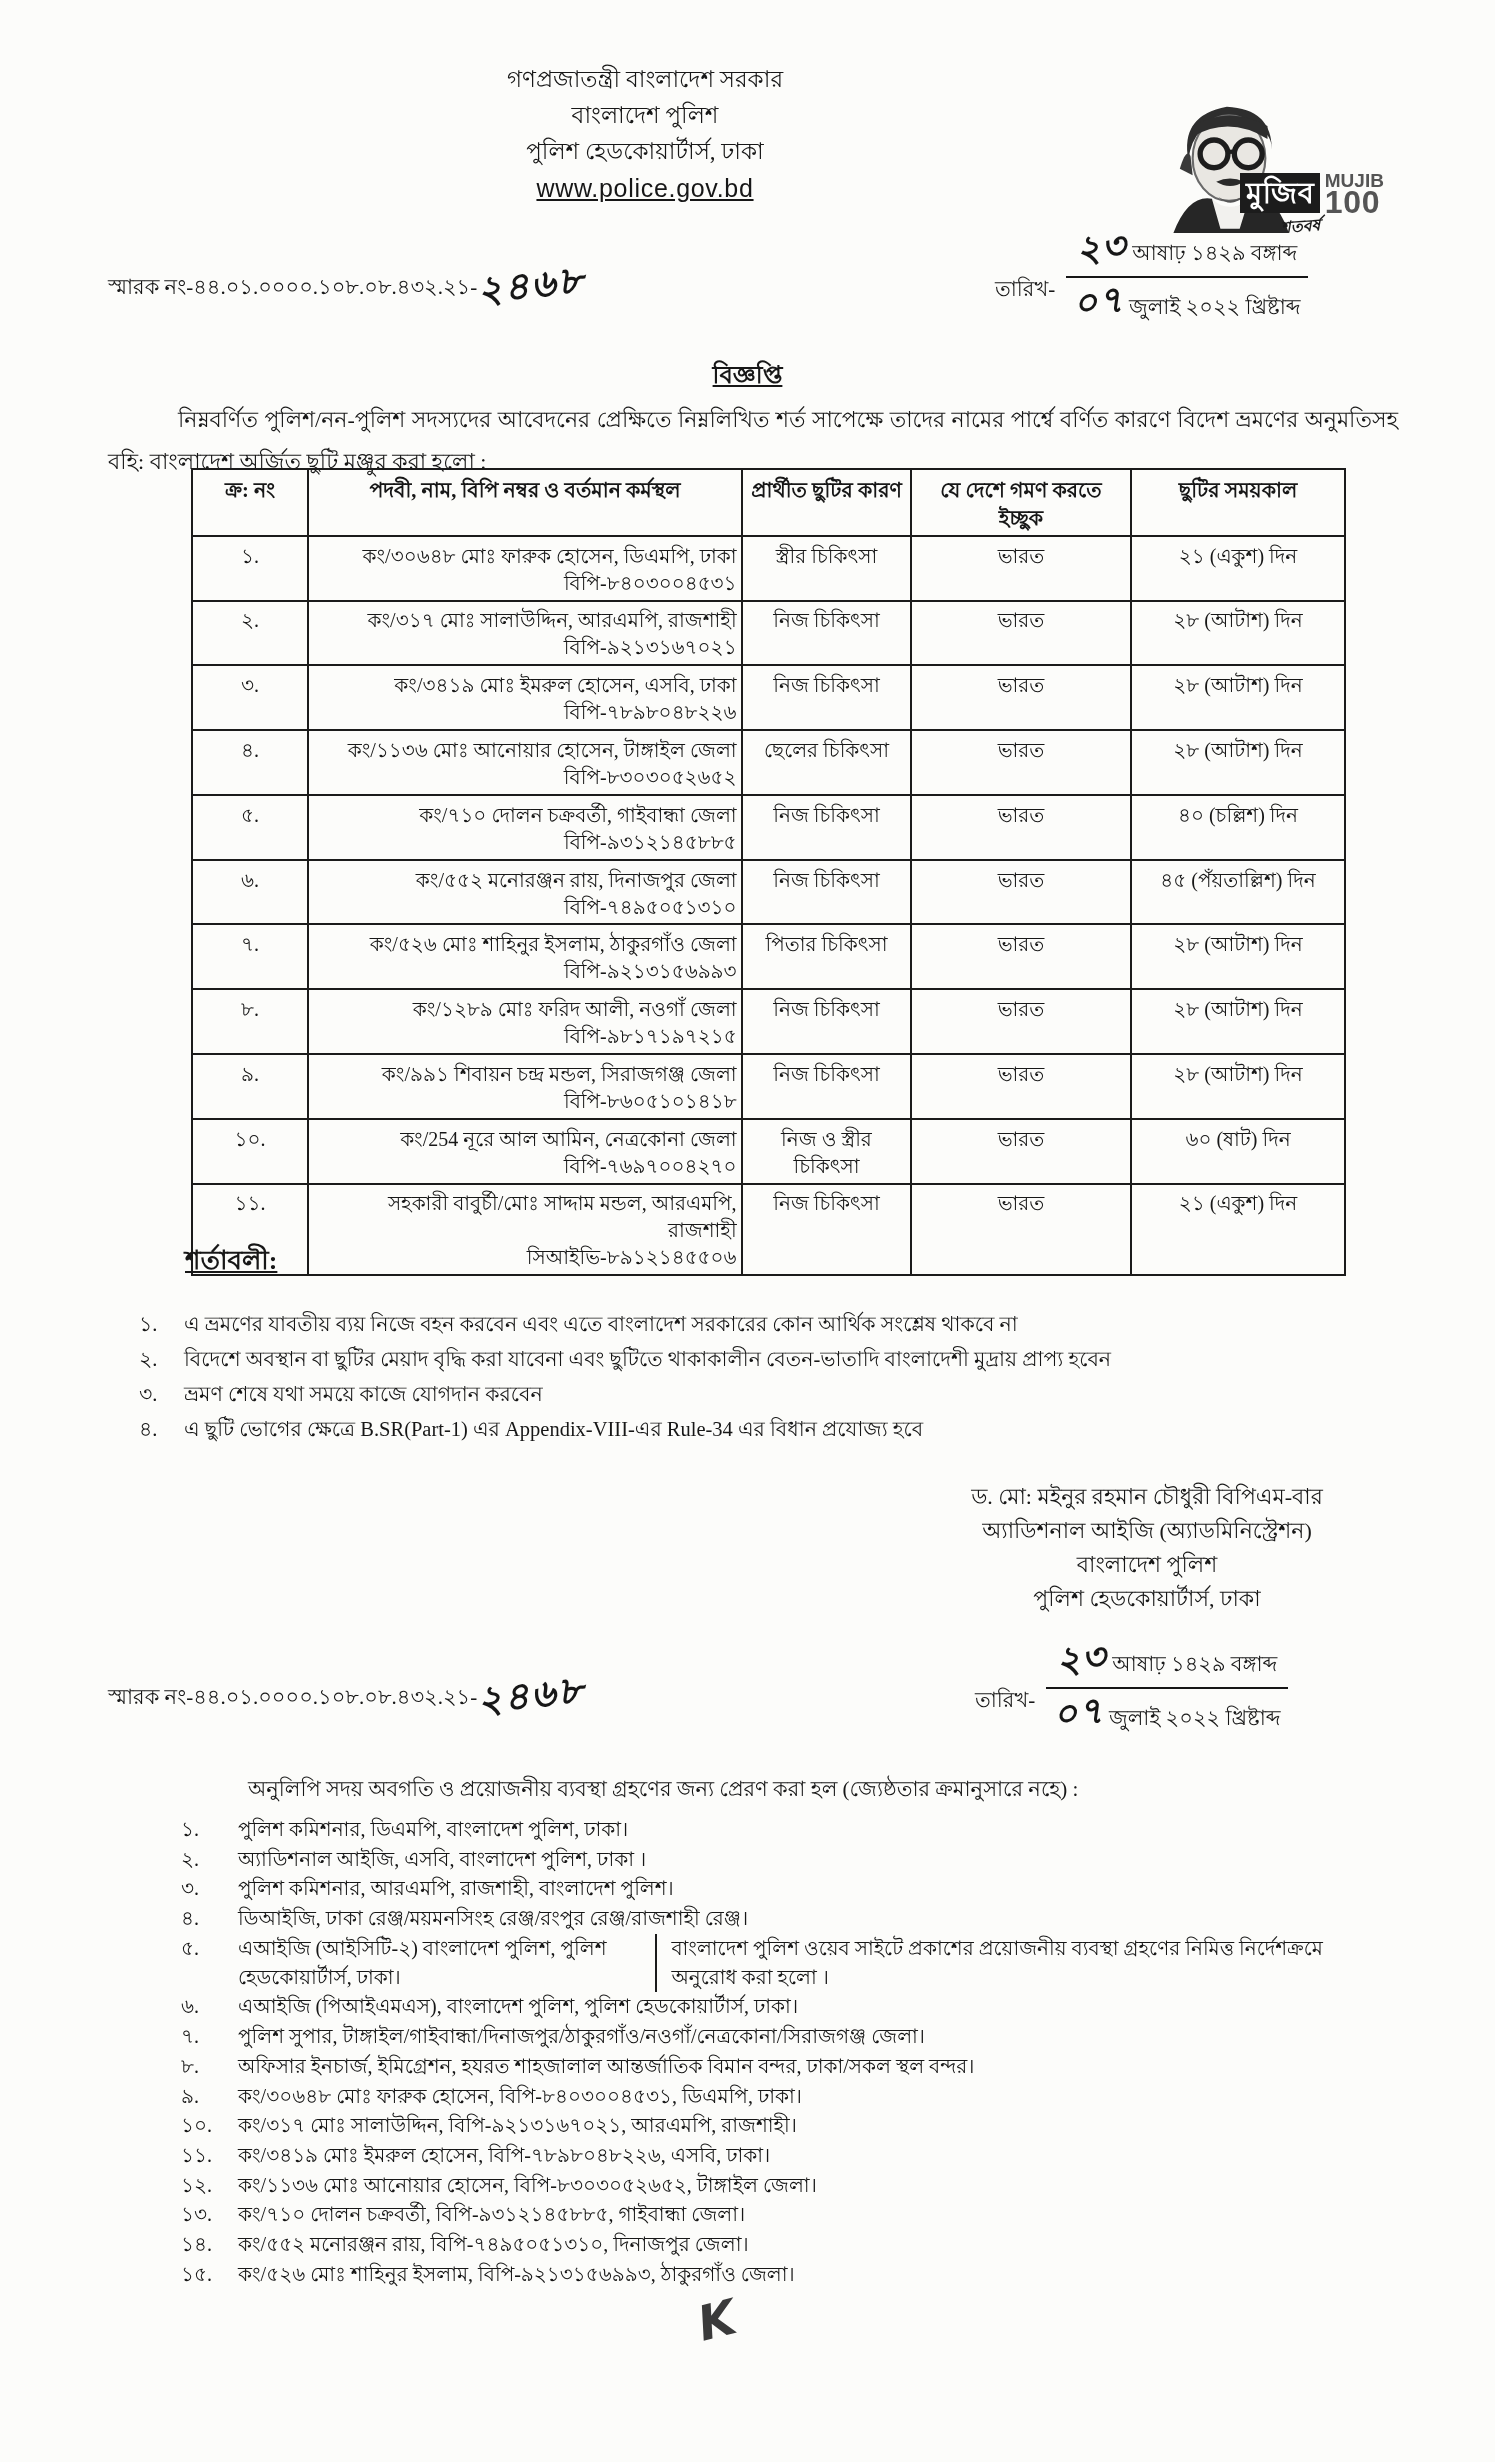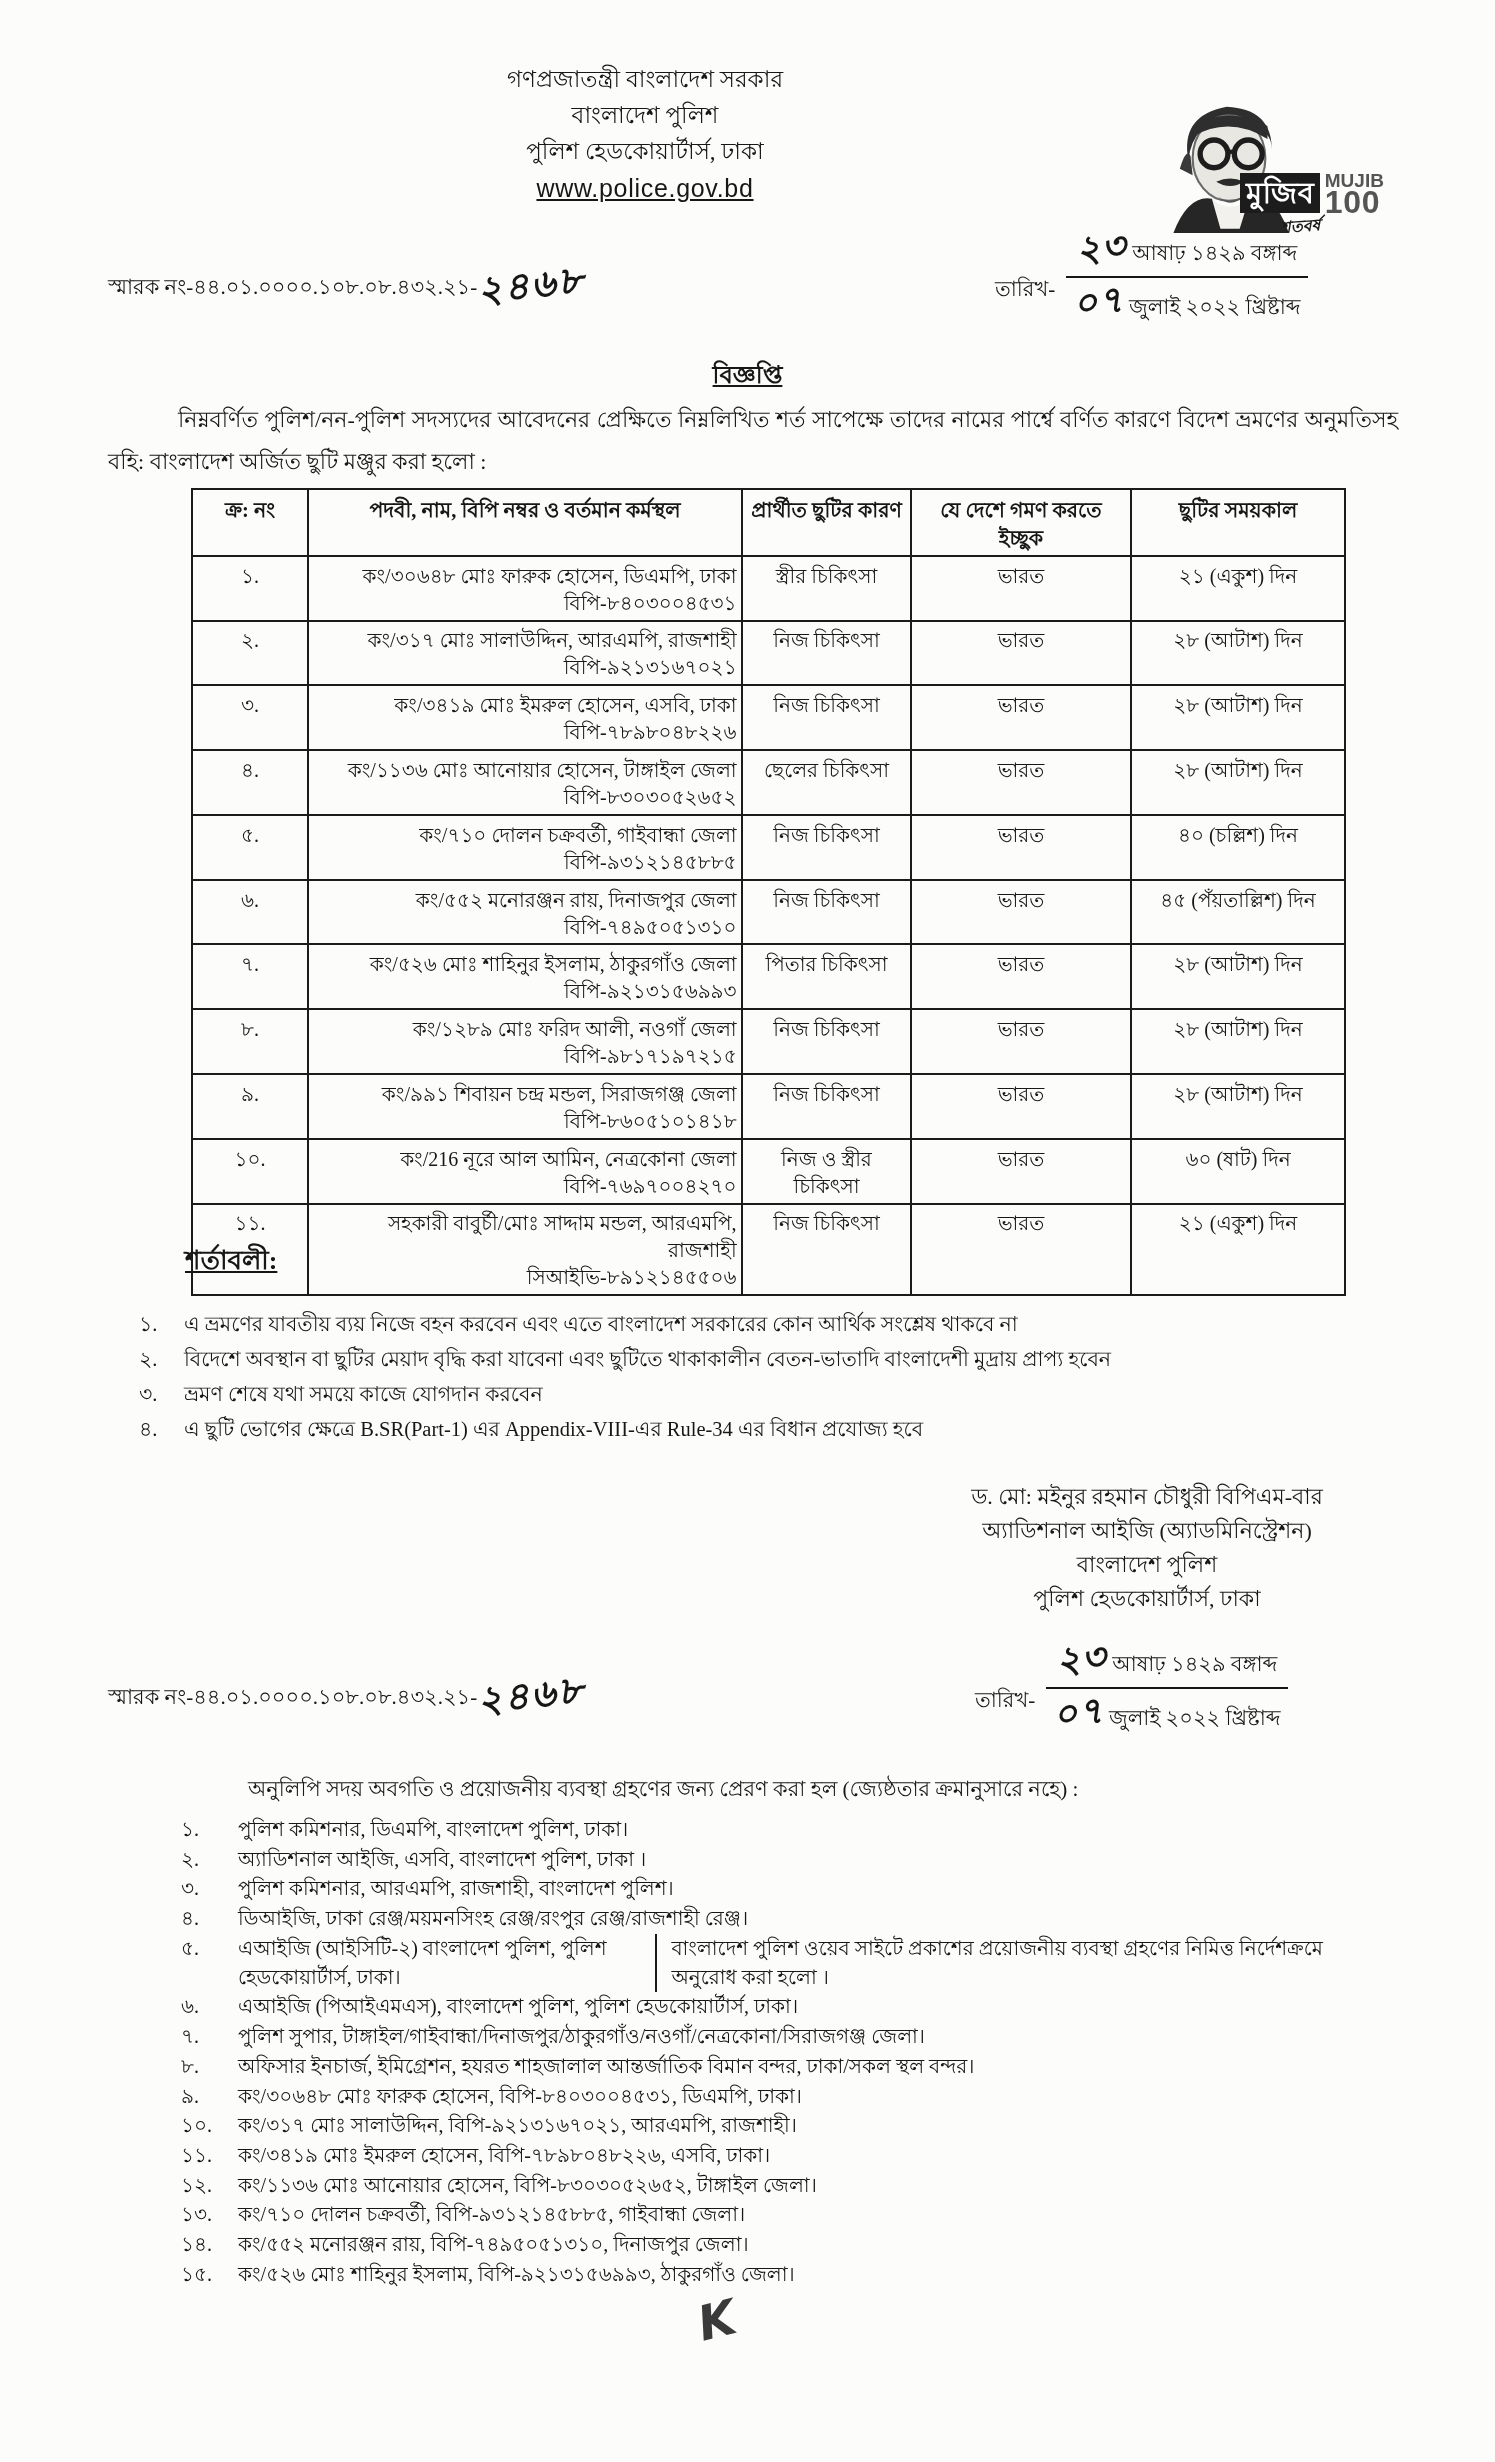--- a/index.html
+++ b/index.html
@@ -41,21 +41,21 @@
   .date-frac { display:inline-block; text-align:center; }
   .date-top { border-bottom:2.2px solid #161616; padding:0 10.3px 4.4px 10.3px; }
   .date-bottom { padding-top:4.4px; }
 
   
   .notice-title { top:356px; left:0; width:1495px; text-align:center; font-size:24px; font-weight:bold; }
   .notice-title span { text-decoration:underline; }
   .intro { top:399px; left:108px; width:1290px; font-size:22px; line-height:42px; text-align:justify; text-indent:70px; }
 
   
-  .main-table { top:488px; left:191px; border-collapse:collapse; table-layout:fixed; width:1152px;
+  .main-table { top:468px; left:191px; border-collapse:collapse; table-layout:fixed; width:1152px;
                 font-size:20px; }
   .main-table th, .main-table td { border:2.2px solid #1b1b1b; vertical-align:top; padding:5.9px 4.4px 2.9px 4.4px; }
   .main-table th { font-weight:600; font-size:20.5px; line-height:28px; height:64px; }
   .main-table td { height:60px; line-height:27px; }
   .c { text-align:center; }
   .l { text-align:right; padding-left:11.7px !important;margin-left:25px; }
 
   
   .cond-heading { top:1240px; left:185px; font-size:26px; font-weight:bold; text-decoration:underline; }
   .cond-list { top:1310px; left:139px; width:1246px; font-size:20.5px; }
@@ -240,21 +240,21 @@
           <div>কং/৯৯১ শিবায়ন চন্দ্র মন্ডল, সিরাজগঞ্জ জেলা</div>
           <div>বিপি-৮৬০৫১০১৪১৮</div>
         </td>
       <td class="c">নিজ চিকিৎসা</td>
       <td class="c">ভারত</td>
       <td class="c">২৮ (আটাশ) দিন</td>
     </tr>
     <tr>
       <td class="c">১০.</td>
       <td class="l">
-          <div>কং/216 নূরে আল আমিন, নেত্রকোনা জেলা</div>
+          <div>কং/254 নূরে আল আমিন, নেত্রকোনা জেলা</div>
           <div>বিপি-৭৬৯৭০০৪২৭০</div>
         </td>
       <td class="c">নিজ ও স্ত্রীর চিকিৎসা</td>
       <td class="c">ভারত</td>
       <td class="c">৬০ (ষাট) দিন</td>
     </tr>
     <tr>
       <td class="c">১১.</td>
       <td class="l">
           <div>সহকারী বাবুর্চী/মোঃ সাদ্দাম মন্ডল, আরএমপি, রাজশাহী</div>

